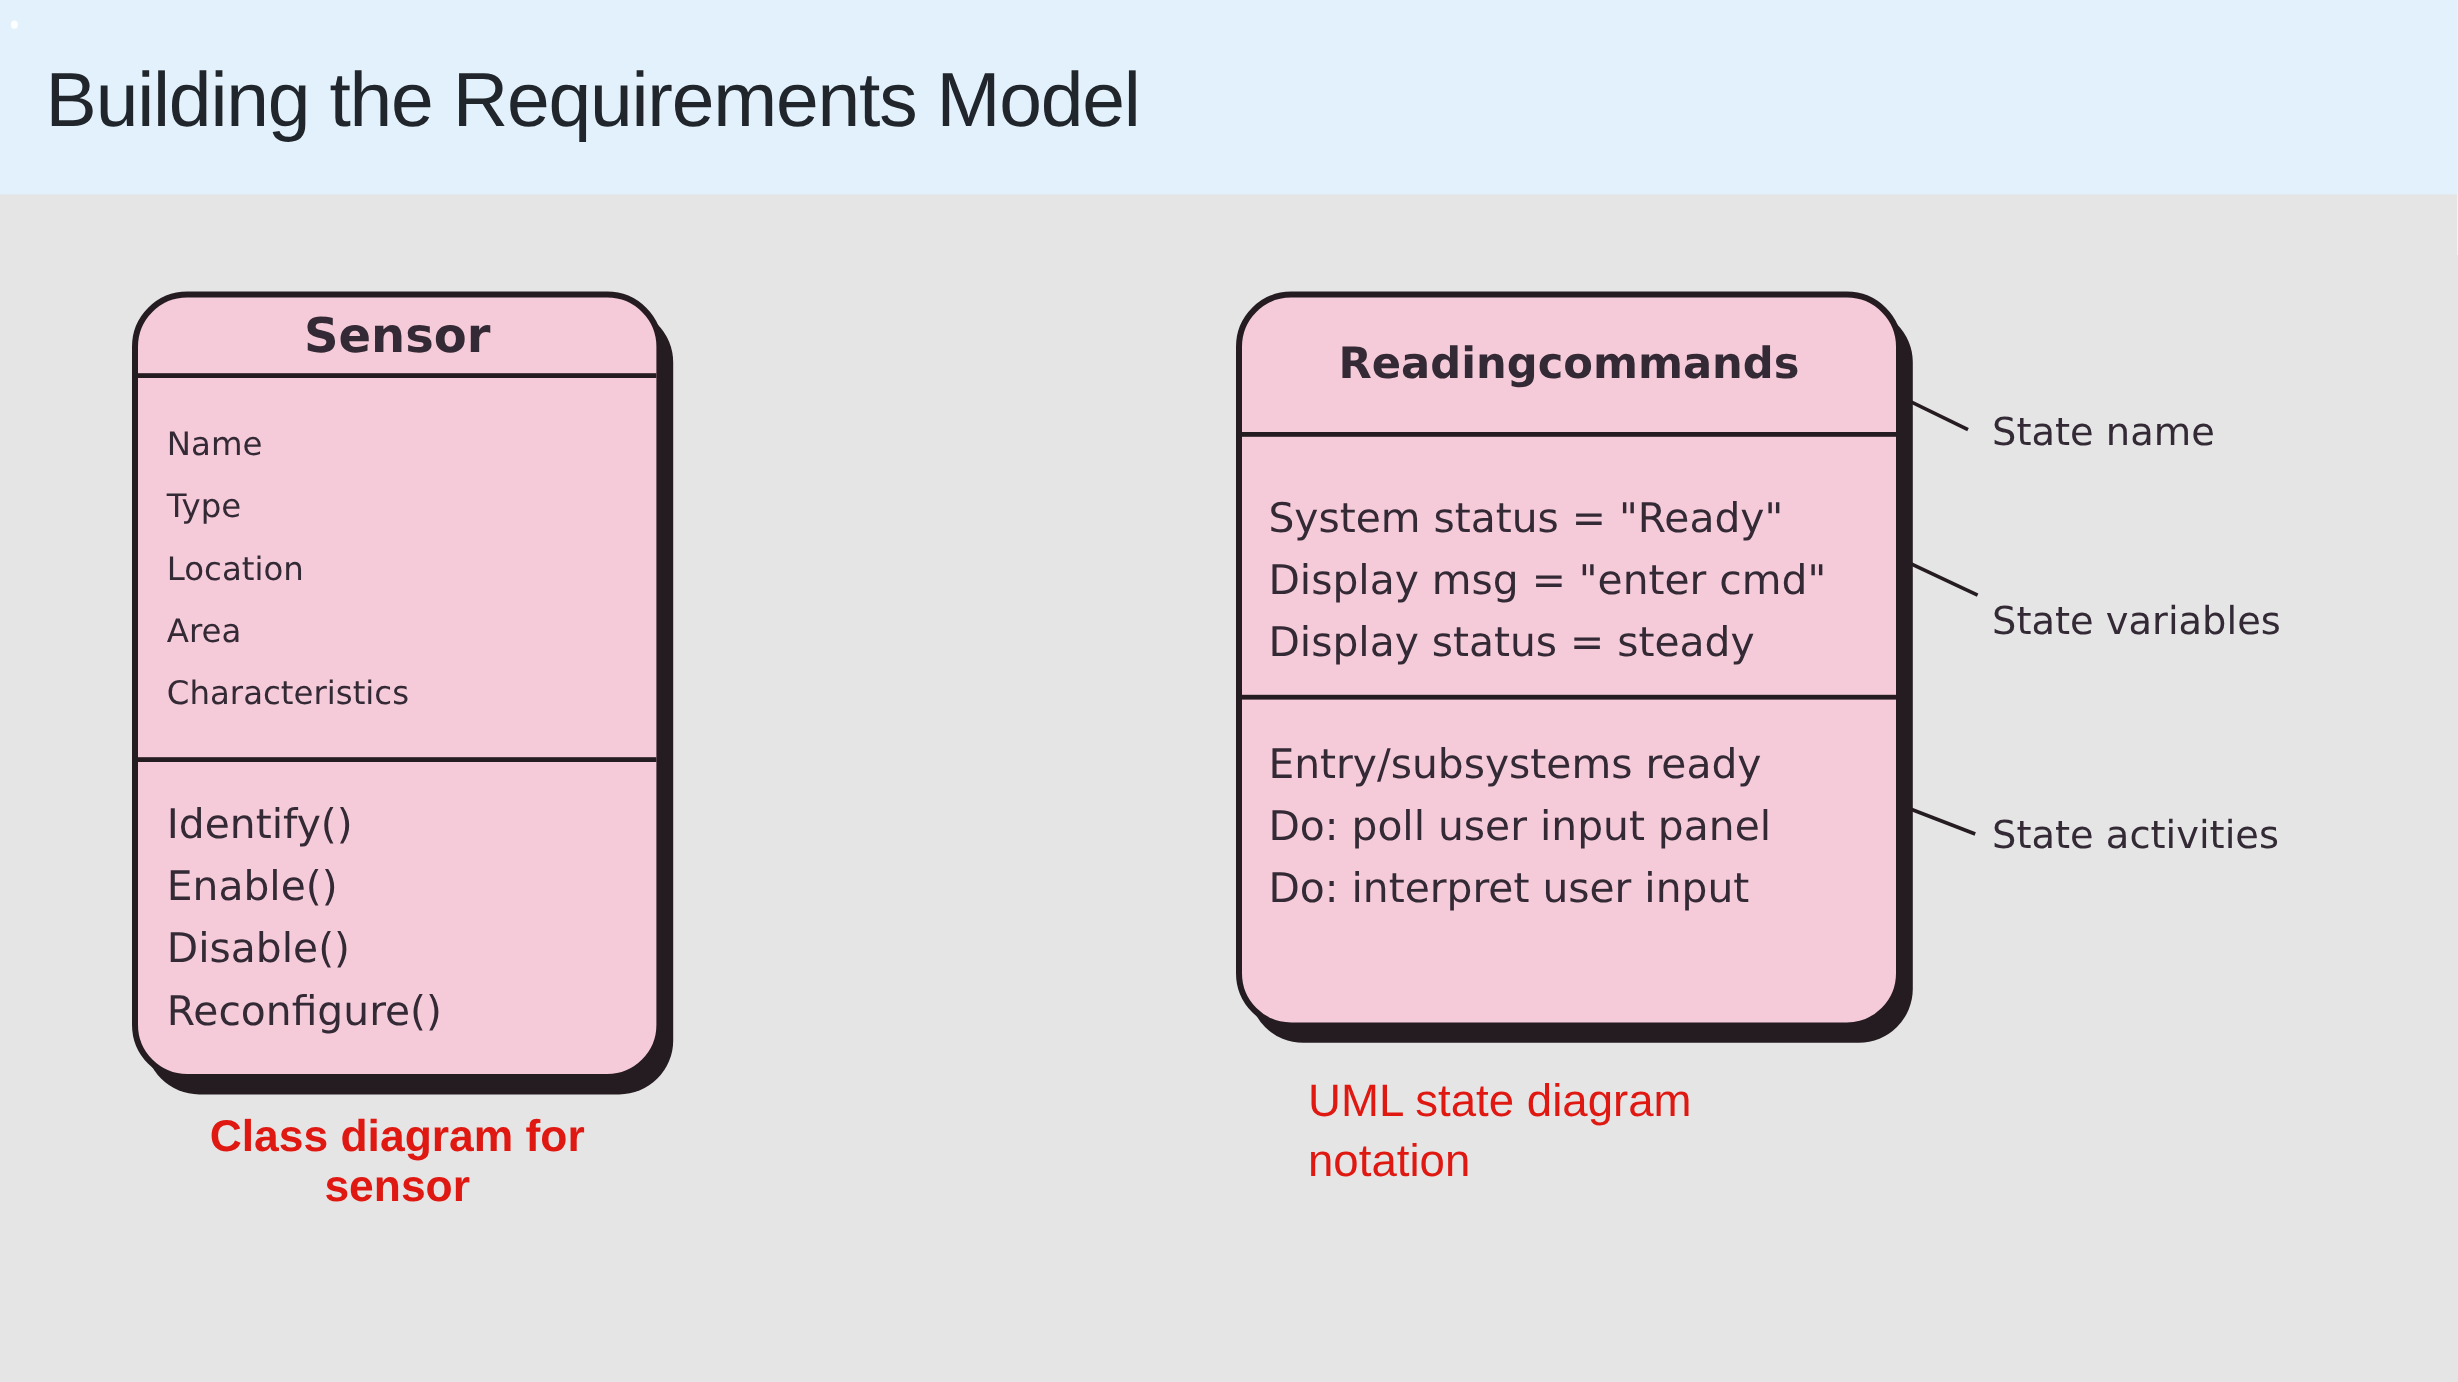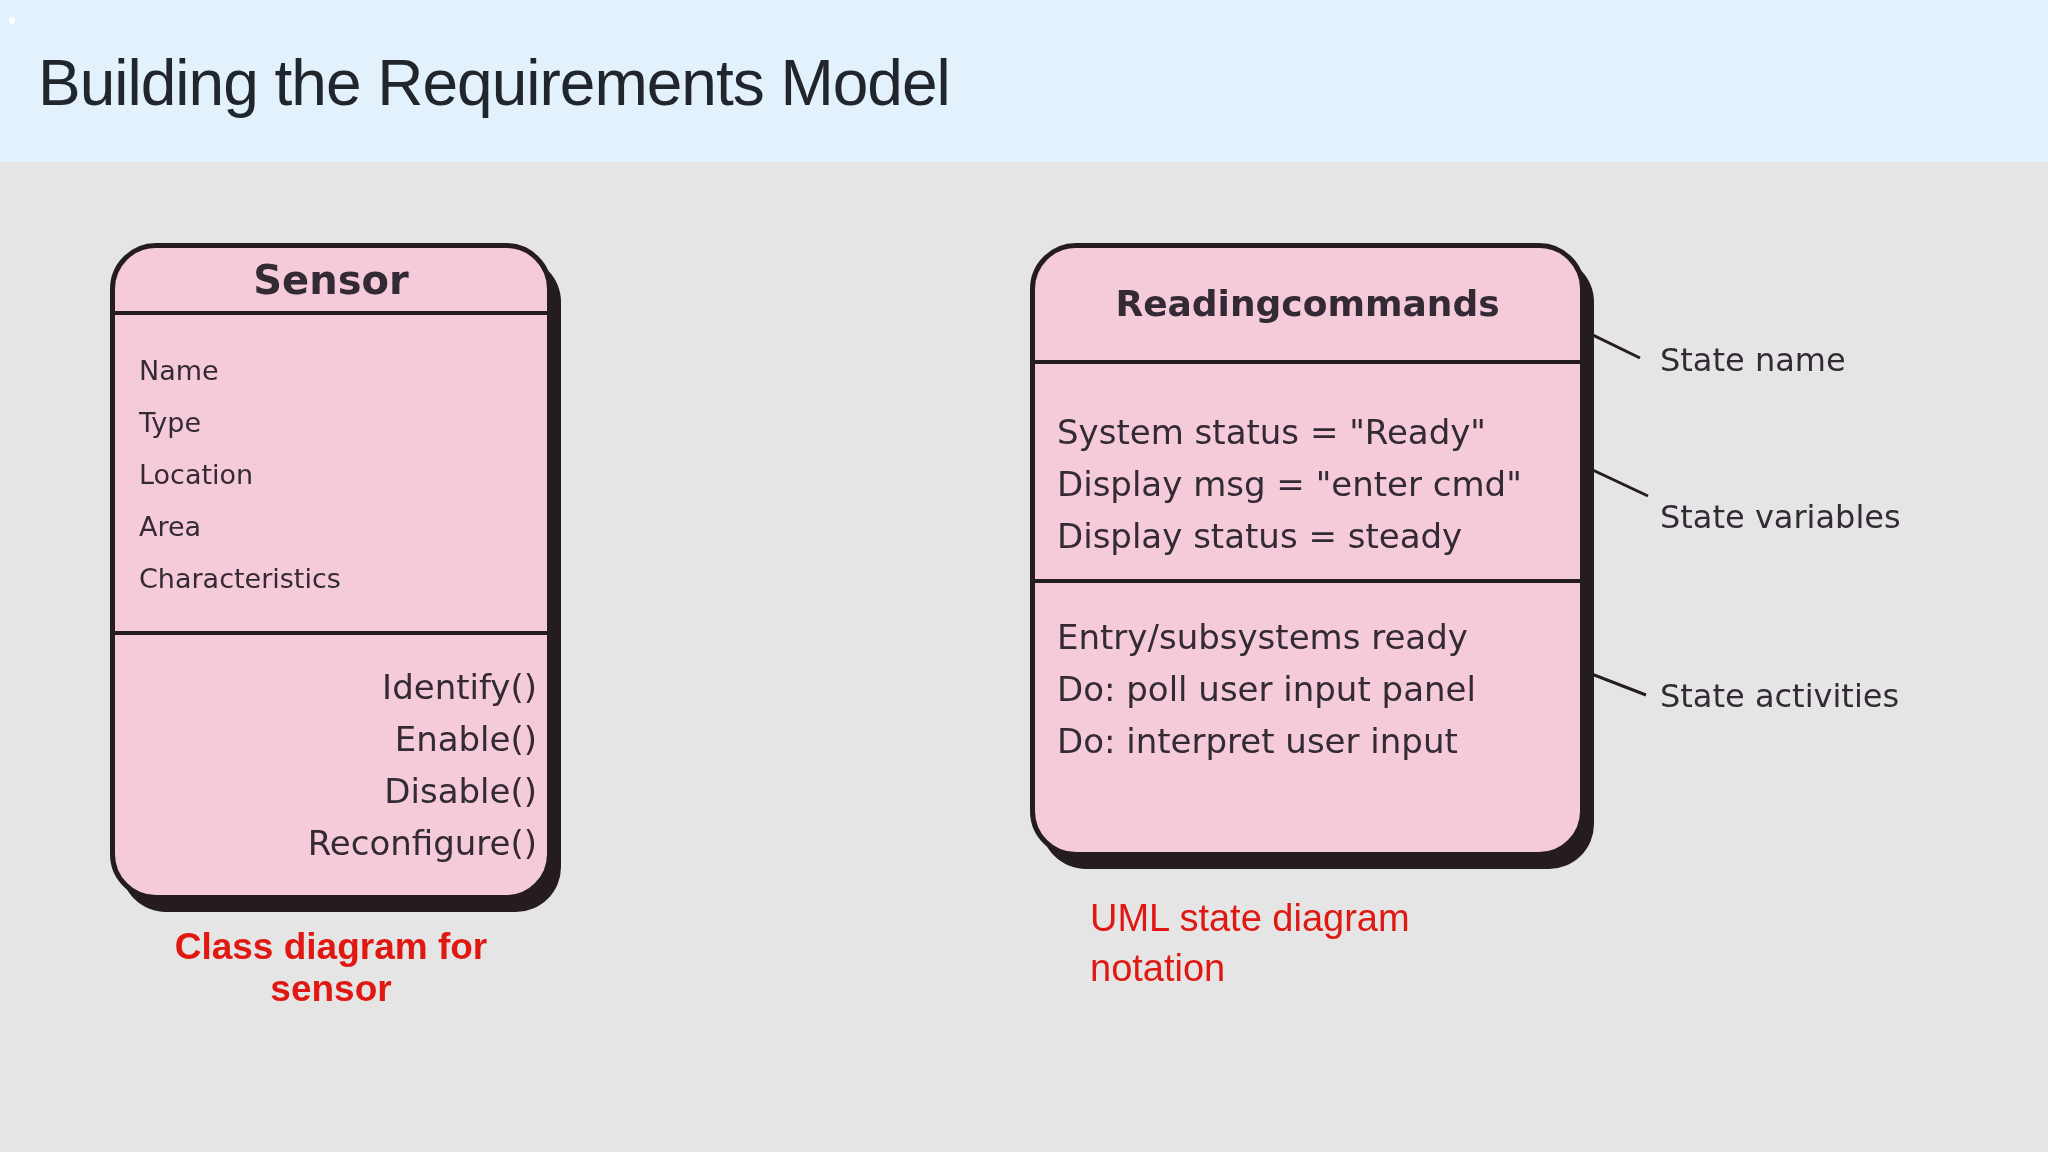--- a/index.html
+++ b/index.html
@@ -39,21 +39,21 @@
   }
   .class-box{left:110px;top:243px;width:442px;height:657px;}
   .state-box{left:1030px;top:243px;width:555px;height:614px;}
   .compartment{overflow:hidden;}
   .rule{border-bottom:4px solid var(--ink);}
   .c-title{
     height:67px;display:flex;align-items:center;justify-content:center;
     font-size:40px;font-weight:bold;
   }
   .c-attrs{height:320px;padding:30px 10px 0 24px;font-size:27px;line-height:52px;}
-  .c-ops{flex:1;padding:26px 10px 0 24px;font-size:34px;line-height:52px;text-align:right;}
+  .c-ops{flex:1;padding:26px 10px 0 24px;font-size:34px;line-height:52px;}
   .s-title{
     height:116px;display:flex;flex-direction:row;align-items:center;justify-content:center;
     font-size:36px;font-weight:bold;line-height:46px;text-align:center;
   }
   .s-vars{height:219px;padding:42px 10px 0 22px;font-size:34px;line-height:52px;}
   .s-acts{flex:1;padding:28px 10px 0 22px;font-size:34px;line-height:52px;}
   .caption{
     position:absolute;color:var(--caption-red);
     font-family:"Liberation Sans","DejaVu Sans",sans-serif;
     font-weight:500;

